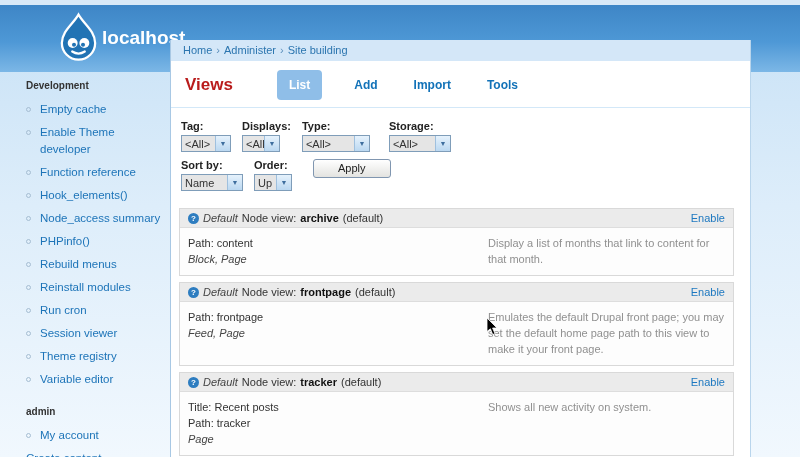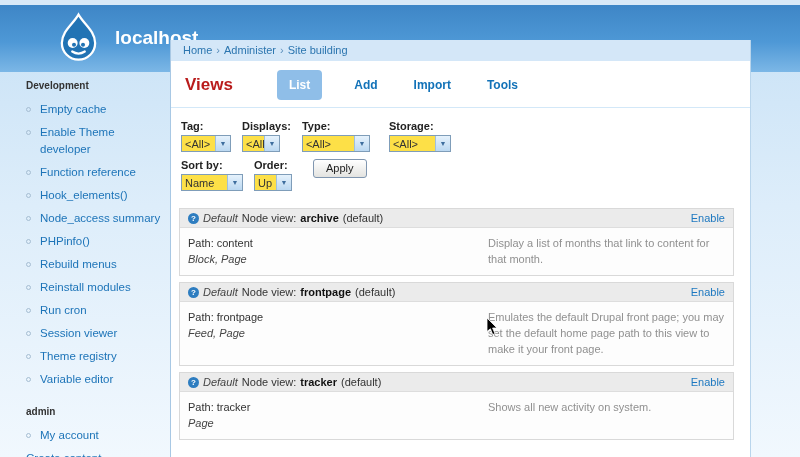--- a/index.html
+++ b/index.html
@@ -9,21 +9,21 @@
     font-family:"Liberation Sans","DejaVu Sans",sans-serif;
     background:linear-gradient(180deg,#C7E1F6 0%,#DDEDFA 45%,#F1F8FE 100%);
   }
   
   .topstrip { position:absolute; top:0; left:0; right:0; height:5px; background:#D9E9F7; }
   .header {
     position:absolute; top:5px; left:0; right:0; height:67px;
     background:linear-gradient(180deg,#3E86C6 0%,#4E98D6 55%,#7CB7E6 100%);
   }
   .logo { position:absolute; left:56px; top:7px; width:45px; height:52px; }
-  .site-name { position:absolute; left:115px; top:22px; color:#FFFFFF; font-size:19px; font-weight:bold; }
+  .site-name { position:absolute; left:102px; top:22px; color:#FFFFFF; font-size:19px; font-weight:bold; }
   
   .sidebar { position:absolute; left:26px; top:80px; width:142px; font-size:11.5px; }
   .sb-title { color:#333333; font-size:10px; font-weight:600; margin-bottom:10px; }
   .sb-section { margin-bottom:18px; }
   .sb-item { display:flex; margin-bottom:6px; line-height:17px; }
   .sb-item a { color:#1D74B8; text-decoration:none; }
   .bullet { flex:none; width:14px; margin-top:3px; }
   .b-circle { display:block; width:5px; height:5px; border:1px solid #A5BDD2; border-radius:50%; margin-top:3px; }
   
   .panel {
@@ -36,26 +36,26 @@
   .title-row { display:flex; align-items:center; padding:9px 14px 7px 14px; border-bottom:1px solid #D3E8F8; }
   .page-title { font-size:17px; font-weight:bold; color:#b91c1c; margin-right:44px; }
   .tabs { display:flex; align-items:center; gap:28px; font-size:12px; font-weight:bold; }
   .tab { color:#1272B8; text-decoration:none; padding:2px 4px; }
   .tab.active { background:#8FBEE8; color:#FFFFFF; border-radius:4px; padding:8px 12px; }
   
   .filters { padding:12px 10px 10px 10px; font-size:11px; }
   .frow { display:flex; margin-bottom:7px; }
   .fgroup { margin-right:11px; }
   .fgroup label { display:block; font-weight:bold; color:#222222; margin-bottom:3px; }
-  .select { display:flex; align-items:center; height:17px; border:1px solid #7F9DB9; background:#fde047; cursor:default; }
+  .select { display:flex; align-items:center; height:17px; border:1px solid #7F9DB9; background:#e5e5e5; cursor:default; }
   .sel-text { flex:1; padding:0 3px; color:#333333; white-space:nowrap; overflow:hidden; }
   .sel-btn { flex:none; width:15px; height:100%; display:flex; align-items:center; justify-content:center;
     background:linear-gradient(180deg,#E6F2FC,#BBD8F1); border-left:1px solid #9FC0DE; color:#3E6E9E; font-size:7px; }
   .w50{width:50px} .w38{width:38px} .w68{width:68px} .w62{width:62px}
-  .apply-btn { margin-left:10px; height:19px; padding:1px 12px 2px; font-size:11px; color:#222222;
+  .apply-btn { margin-left:10px; height:19px; padding:1px 24px 2px; font-size:11px; color:#222222;
     border:1px solid #8096B0; border-radius:3px; background:linear-gradient(180deg,#FFFFFF,#E3E3E0); cursor:pointer; }
   
   .views-list { padding:0 16px 0 8px; }
   .view-row { border:1px solid #D9D9D9; margin-bottom:6px; background:#FDFDFD; }
   .vr-head { display:flex; align-items:center; gap:4px; padding:3px 8px; background:#EBEBEB;
     border-bottom:1px solid #DDDDDD; font-size:11px; color:#333333; }
   .help { flex:none; width:11px; height:11px; border-radius:50%; background:#2E7DC0; color:#FFFFFF;
     font-size:8px; font-weight:bold; display:inline-flex; align-items:center; justify-content:center; cursor:pointer; }
   .vr-head em { color:#444444; }
   .vr-head b { color:#111111; }
@@ -285,20 +285,21 @@
         <div class="vr-head">
           <span class="help">?</span>
           <em>Default</em>
           <span>Node view:</span>
           <b>tracker</b>
           <span>(default)</span>
           <a href="#" class="enable">Enable</a>
         </div>
         <div class="vr-body">
           <div class="vr-left">
+            <div>Title: Recent posts</div>
             <div>Path: tracker</div>
             <div class="tags">Page</div>
           </div>
           <div class="vr-desc">Shows all new activity on system.</div>
         </div>
       </div>
 
     </div>
 
   </div>

